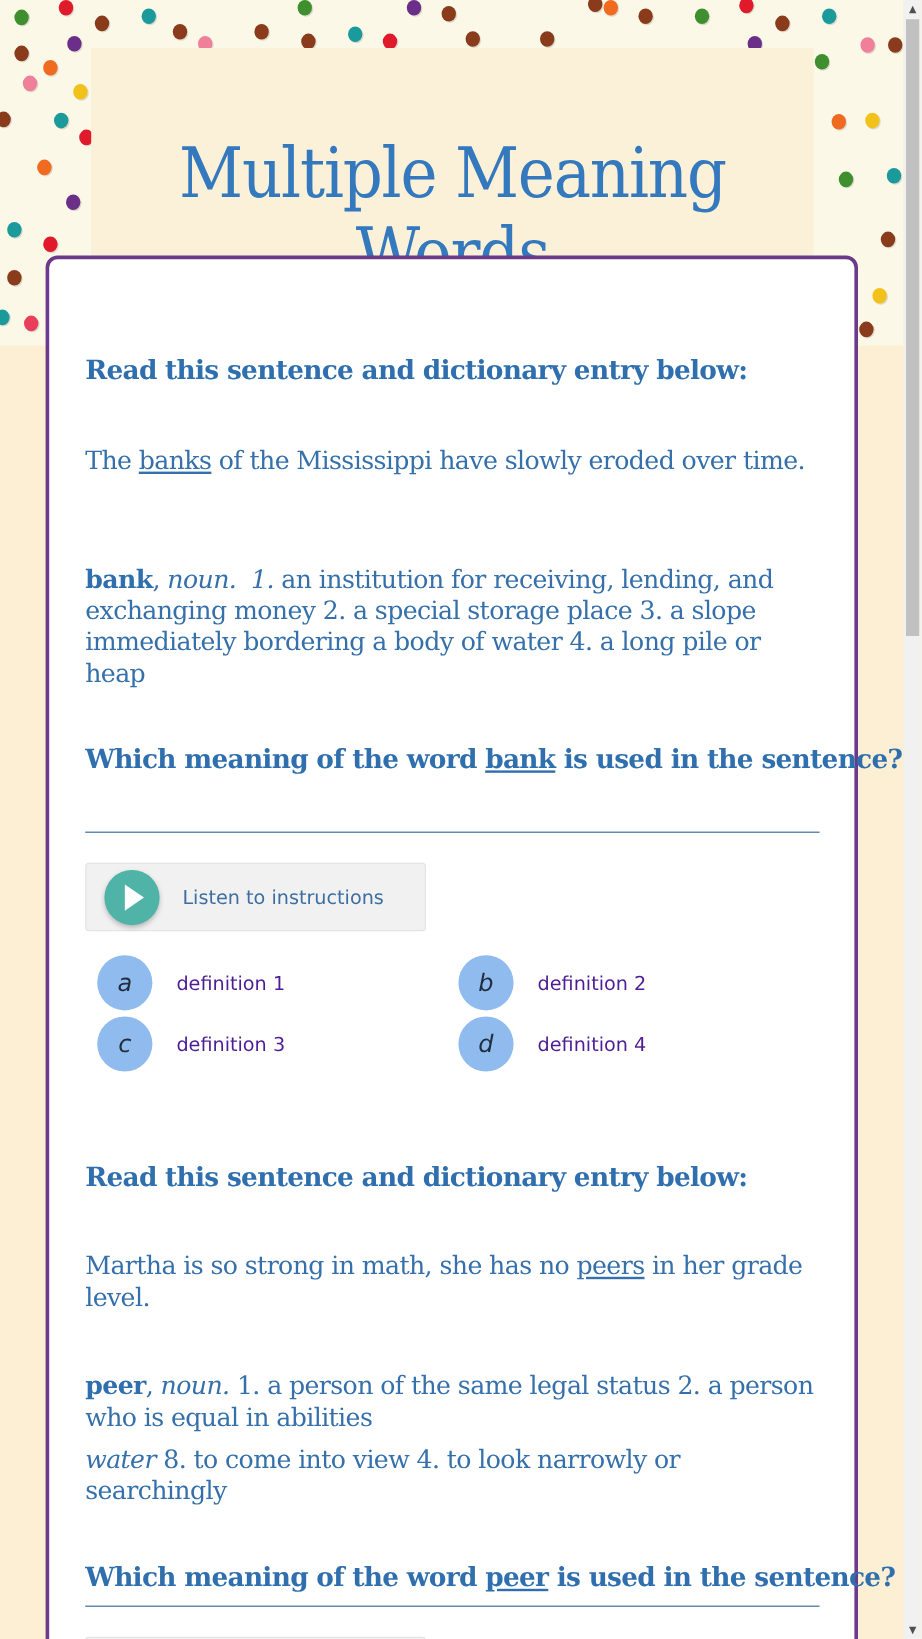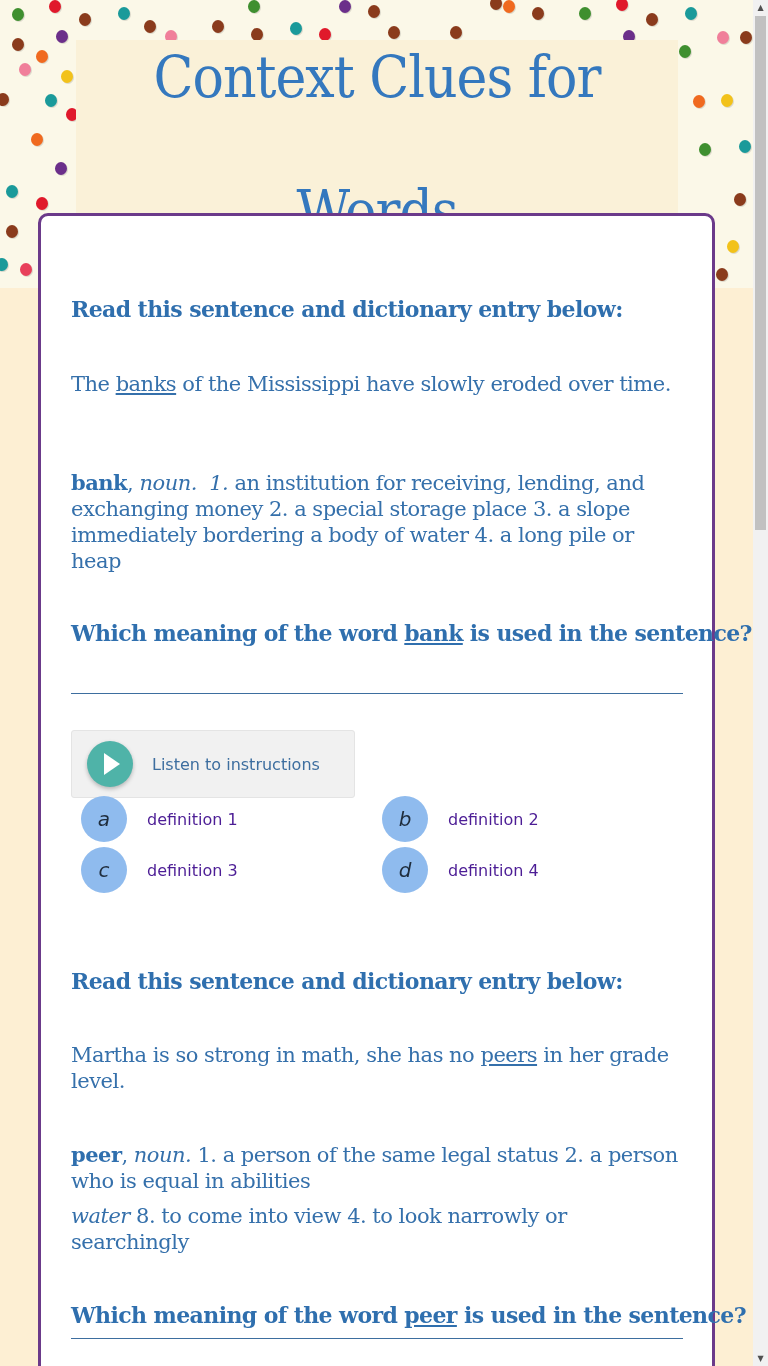--- a/index.html
+++ b/index.html
@@ -49,23 +49,23 @@
     .para {
       position: absolute; left: 0; width: 612px;
       color: #3570ab; font-size: 21px; line-height: 26px; letter-spacing: -0.5px;
     }
     .para b { color: #2f6fae; }
     .para u, .section-heading u { text-decoration: underline; }
     .divider {
       position: absolute; left: 0; width: 612px; height: 1px; background: #3d6e9f;
     }
     .listen-btn {
-      position: absolute; left: 0; width: 284px; height: 68px;
+      position: absolute; left: 0; width: 284px; height: 57px;
       background: #f1f1f1; border: 1px solid #e4e4e4; border-radius: 3px;
-      display: flex; align-items: center; cursor: pointer; margin-top: 11px;
+      display: flex; align-items: center; cursor: pointer;
     }
     .play-circle {
       width: 46px; height: 46px; border-radius: 50%;
       background: #4fb3a8; margin-left: 15px;
       box-shadow: 0 2px 4px rgba(0,0,0,0.25);
       display: flex; align-items: center; justify-content: center;
     }
     .play-tri {
       width: 0; height: 0;
       border-left: 16px solid #ffffff;
@@ -155,22 +155,22 @@
   <div class="dot" style="left:721px;top:94px;background:#f2c21a"></div>
   <div class="dot" style="left:699px;top:143px;background:#3f8f2f"></div>
   <div class="dot" style="left:739px;top:140px;background:#1a9a9a"></div>
   <div class="dot" style="left:734px;top:193px;background:#8a3b1c"></div>
   <div class="dot" style="left:727px;top:240px;background:#f2c21a"></div>
   <div class="dot" style="left:716px;top:268px;background:#8a3b1c"></div>
 </div>
 
 <div class="title-panel">
   <h1>
-    <span>Context Clues for</span><br>
     <br>
+    <span>Multiple Meaning</span><br>
     <span>Words</span>
   </h1>
 </div>
 
 <div class="card">
   <div class="content">
 
     <div class="section-heading" style="top:80px">Read this sentence and dictionary entry below:</div>
 
     <div class="para" style="top:155px">

